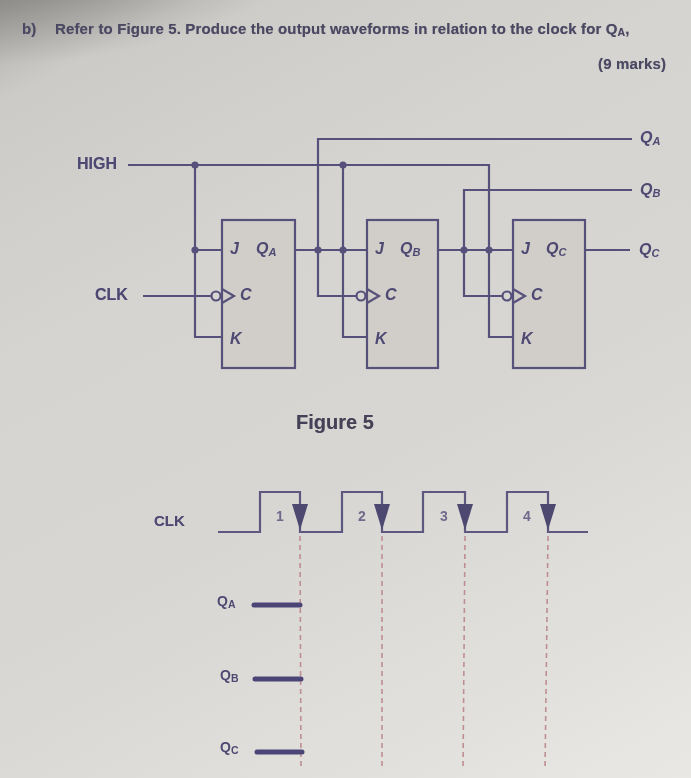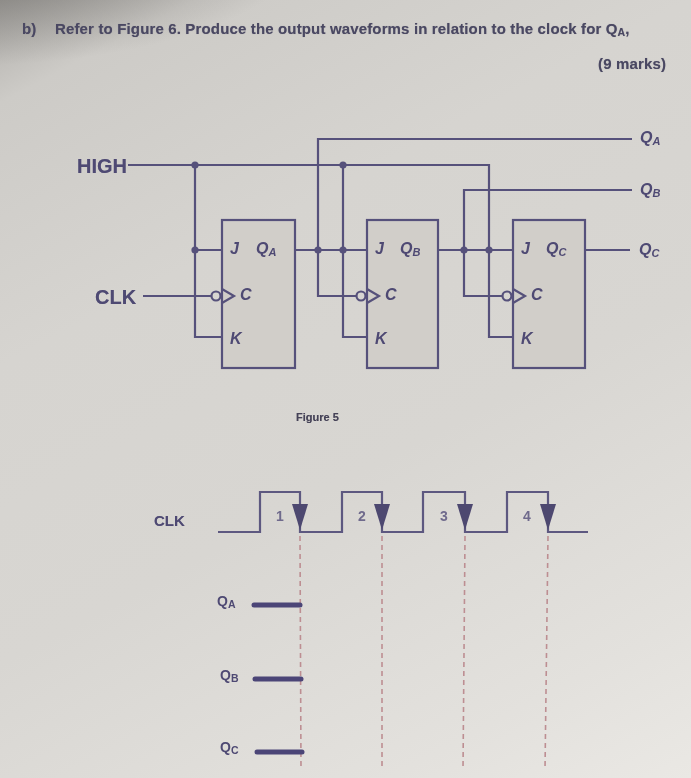--- a/index.html
+++ b/index.html
@@ -9,24 +9,24 @@
     font-family:"Liberation Sans", sans-serif;
     background:
       radial-gradient(ellipse 500px 180px at -40px -60px, rgba(60,58,56,.55), rgba(60,58,56,0) 70%),
       linear-gradient(152deg, #aeaca8 0%, #cdcbc7 9%, #d6d4d0 32%, #d8d6d2 58%, #e3e1dd 86%, #eae8e4 100%);
   }
   .lbl { position:absolute; color:#45435e; white-space:nowrap; }
   .qtext { font-size:15px; font-weight:600; letter-spacing:.15px; color:#4a4862; text-shadow:0 0 .7px rgba(74,72,98,.55); }
   .marks { }
   .sub { font-size:10.5px; vertical-align:-2px; font-weight:600; }
   .bigsub { font-size:11px; vertical-align:-2px; }
-  .cktlbl { font-size:20px; font-weight:700; color:#4e4973; text-shadow:0 0 .6px rgba(78,73,115,.5); }
+  .cktlbl { font-size:16px; font-weight:700; color:#4e4973; text-shadow:0 0 .6px rgba(78,73,115,.5); }
   .fflbl { font-size:16px; font-style:italic; font-weight:600; color:#4e4973; }
   .outlbl { font-size:16px; font-style:italic; font-weight:600; color:#4e4973; }
-  .caption { font-size:11px; font-weight:700; color:#454257; text-shadow:0 0 .6px rgba(69,66,87,.5); }
+  .caption { font-size:20px; font-weight:700; color:#454257; text-shadow:0 0 .6px rgba(69,66,87,.5); }
   .pulsenum { font-size:14px; font-weight:700; color:#6f6a8c; width:22px; text-align:center; }
   .rowlbl { font-size:14px; font-weight:700; color:#4e4973; }
   svg { position:absolute; left:0; top:0; }
 </style>
 </head>
 <body>
 
 <div class="page">
 
   <svg width="691" height="778" viewBox="0 0 691 778">
@@ -93,21 +93,21 @@
 
       <g stroke="#4b4577" stroke-width="5" stroke-linecap="round">
         <line x1="254" y1="605" x2="300" y2="605"></line>
         <line x1="255" y1="679" x2="301" y2="679"></line>
         <line x1="257" y1="752" x2="302" y2="752"></line>
       </g>
     </g>
   </svg>
 
   <span class="lbl qtext" style="left:22px; top:20px;">b)</span>
-  <span class="lbl qtext" style="left:55px; top:20px;"><span>Refer to Figure 6. Produce the output waveforms in relation to the clock for Q</span><span class="sub">A</span><span>,</span></span>
+  <span class="lbl qtext" style="left:55px; top:20px;"><span>Refer to Figure 5. Produce the output waveforms in relation to the clock for Q</span><span class="sub">A</span><span>,</span></span>
   <span class="lbl qtext marks" style="left:598px; top:55px;">(9 marks)</span>
 
   <span class="lbl cktlbl" style="left:77px; top:155px;">HIGH</span>
   <span class="lbl cktlbl" style="left:95px; top:286px;">CLK</span>
 
   <span class="lbl fflbl" style="left:230px; top:240px;">J</span>
   <span class="lbl fflbl" style="left:256px; top:240px;"><span>Q</span><span class="bigsub">A</span></span>
   <span class="lbl fflbl" style="left:240px; top:286px;">C</span>
   <span class="lbl fflbl" style="left:230px; top:330px;">K</span>
 

